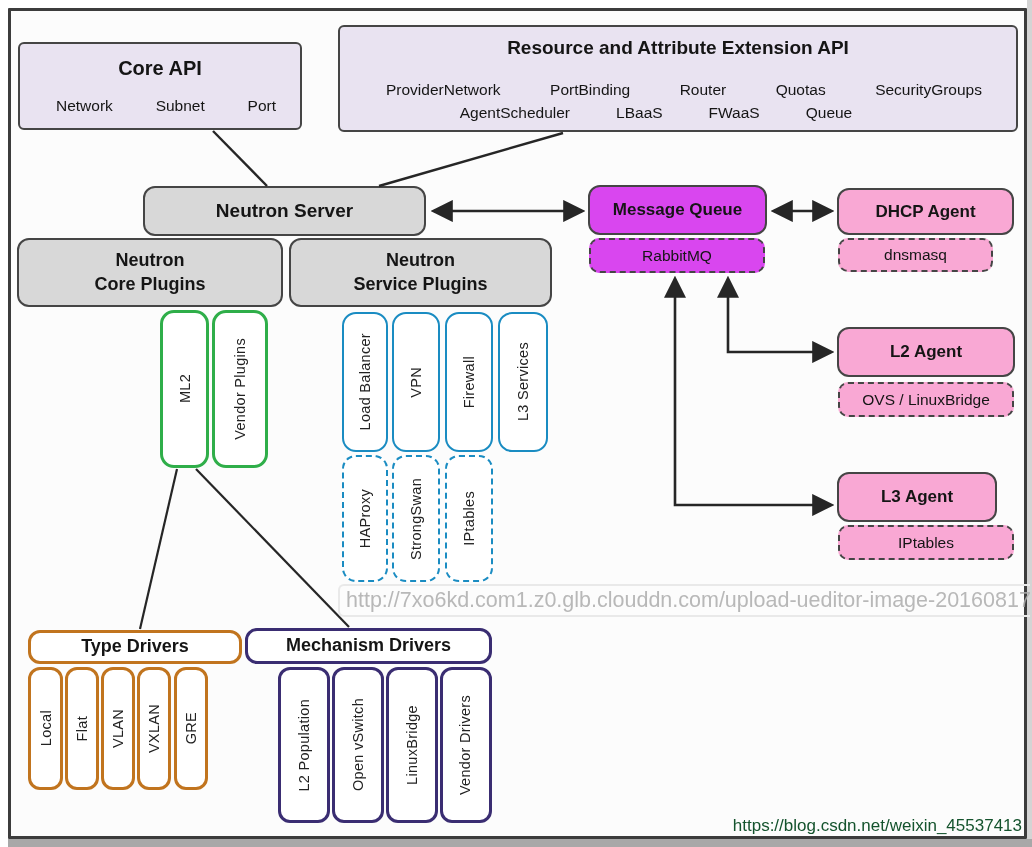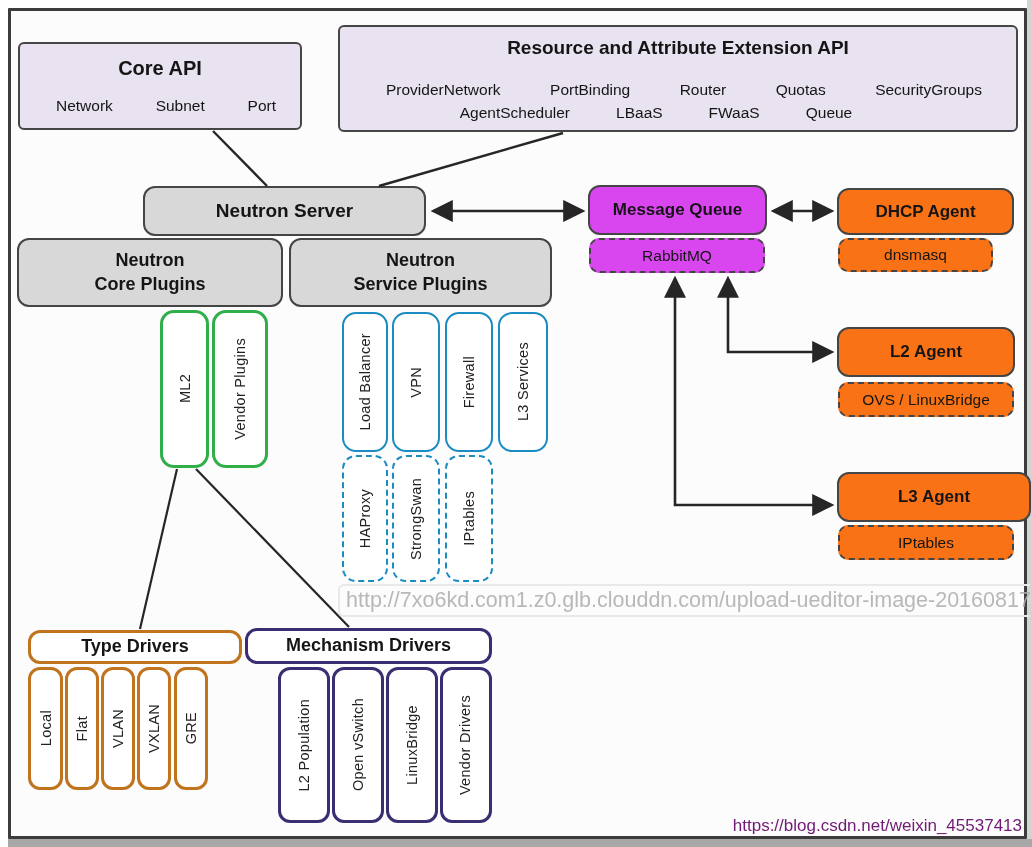--- a/index.html
+++ b/index.html
@@ -10,21 +10,21 @@
   }
   #frame{position:absolute;left:8px;top:8px;width:1013px;height:825px;
     border:3px solid #3c3c3c;background:#fcfcfc;border-radius:1px;}
   #right-strip{position:absolute;left:1027px;top:0;width:5px;height:847px;background:#d4d4d4;}
   #bottom-strip{position:absolute;left:8px;top:839px;width:1024px;height:8px;background:#a8a8a8;}
 
   .box{position:absolute;box-sizing:border-box;border:2.5px solid #454545;border-radius:6px;}
   .lav{background:#e9e3f1;}
   .gray{background:#d8d8d8;}
   .yellow{background:#d946ef;}
-  .cyan{background:#f97316;}
+  .cyan{background:#f9a8d4;}
   .dashed{border-style:dashed;border-width:2px;border-radius:10px;}
 
   .ctr{display:flex;align-items:center;justify-content:center;text-align:center;}
   .title-lg{font-weight:bold;font-size:20px;}
   .title-md{font-weight:bold;font-size:18px;line-height:1.3;}
   .title-sm{font-weight:bold;font-size:17px;}
   .impl-txt{font-size:15.5px;}
 
   .api-items{position:absolute;left:16px;right:0;display:flex;font-size:15.5px;}
   .spread{justify-content:space-between;}
@@ -39,21 +39,21 @@
   .vtext{writing-mode:vertical-rl;transform:rotate(180deg);
     font-size:14.5px;font-weight:500;color:#222;white-space:nowrap;letter-spacing:.3px;}
   .vtext.wrap{white-space:normal;line-height:1.35;}
 
   svg.lines{position:absolute;left:0;top:0;pointer-events:none;}
 
   #wm-center{position:absolute;left:338px;top:584px;width:692px;height:33px;
     box-sizing:border-box;border:2px solid #e9e9e9;border-right:none;border-radius:6px 0 0 6px;
     font-size:21.5px;line-height:29px;color:rgba(172,172,172,.85);
     white-space:nowrap;overflow:hidden;padding-left:6px;z-index:60;}
-  #wm-br{position:absolute;right:10px;top:816px;font-size:17px;color:#701a75;z-index:60;}
+  #wm-br{position:absolute;right:10px;top:816px;font-size:17px;color:#14532d;z-index:60;}
 </style>
 </head>
 <body>
 
 <div id="stage">
   <div id="frame"></div>
   <div id="right-strip"></div>
   <div id="bottom-strip"></div>
 
   <div class="box lav" style="left:18px;top:42px;width:284px;height:88px;">
@@ -114,21 +114,21 @@
     <span class="impl-txt">dnsmasq</span>
   </div>
 
   <div class="box cyan ctr" style="left:837px;top:327px;width:178px;height:50px;border-radius:12px;">
     <span class="title-sm">L2 Agent</span>
   </div>
   <div class="box cyan dashed ctr" style="left:838px;top:382px;width:176px;height:35px;">
     <span class="impl-txt">OVS / LinuxBridge</span>
   </div>
 
-  <div class="box cyan ctr" style="left:837px;top:472px;width:194px;height:50px;border-radius:12px;">
+  <div class="box cyan ctr" style="left:837px;top:472px;width:160px;height:50px;border-radius:12px;">
     <span class="title-sm">L3 Agent</span>
   </div>
   <div class="box cyan dashed ctr" style="left:838px;top:525px;width:176px;height:35px;">
     <span class="impl-txt">IPtables</span>
   </div>
 
   <div class="vcol green" style="left:160px;top:310px;width:49px;height:158px;">
     <span class="vtext">ML2</span>
   </div>
   <div class="vcol green" style="left:212px;top:310px;width:56px;height:158px;">

